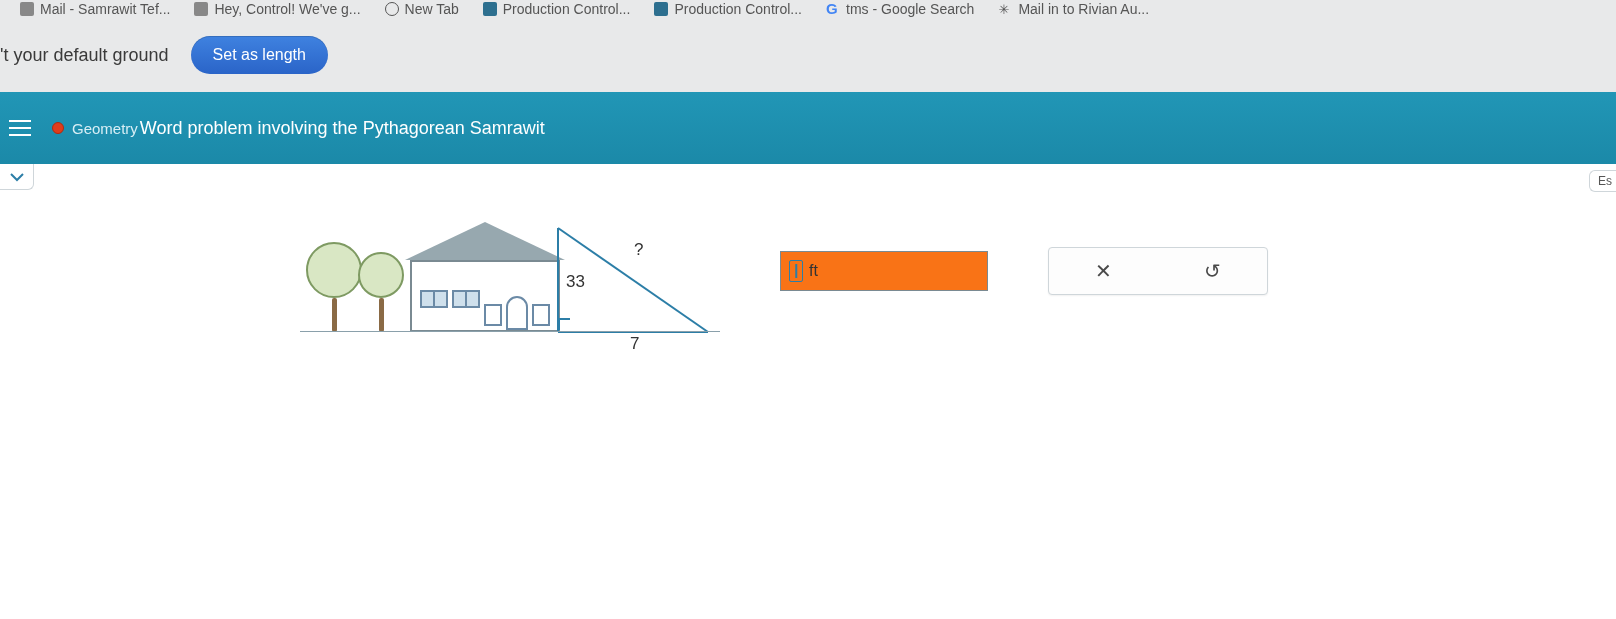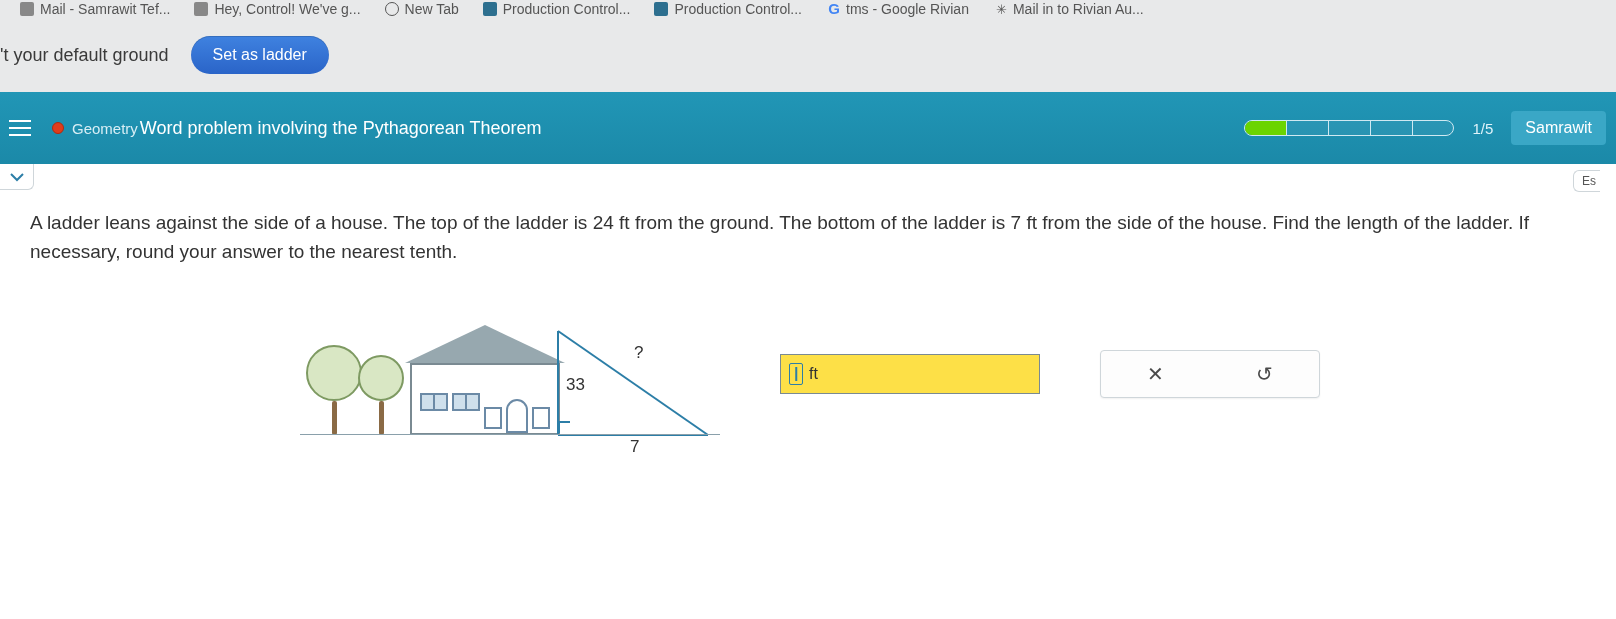--- a/index.html
+++ b/index.html
@@ -15,21 +15,20 @@
   
   .tab-strip {
     display: flex;
     align-items: center;
     gap: 24px;
     padding: 0 20px;
     height: 18px;
     font-size: 14px;
     color: #555;
     white-space: nowrap;
-    text-align: right;
   }
   .tab-strip .tab-item { display: flex; align-items: center; gap: 6px; cursor: pointer; }
   .tab-strip .favicon { width: 14px; height: 14px; display: inline-block; }
 
   .fi-blank { background:#888; border-radius:2px; }
   .fi-newtab { border:1.5px solid #555; border-radius:50%; width:12px; height:12px; }
   .fi-prod   { background:#2d6f8f; width:13px;height:13px; border-radius:2px; }
   .fi-google { color:#4285F4; font-weight:700; font-size:15px; line-height:14px; font-family:Arial; }
   .fi-slack  { font-size:13px; }
 
@@ -94,21 +93,21 @@
   .collapse-tab {
     position:absolute; left:0; top:0;
     width:34px; height:26px; background:#fff;
     border:1px solid #cfd6da; border-top:none; border-left:none;
     border-bottom-right-radius:6px;
     display:flex; align-items:center; justify-content:center;
     cursor:pointer;
   }
   .collapse-tab svg { width:16px; height:16px; }
   .lang-tab {
-    position:absolute; right:16px; top:6px;
+    position:absolute; right:0; top:6px;
     border:1px solid #cfd6da; border-right:none;
     border-top-left-radius:6px; border-bottom-left-radius:6px;
     background:#fff;
     font-size:12px; padding:3px 4px 3px 8px; color:#555; cursor:pointer;
   }
 
   .question {
     padding: 44px 30px 0 30px;
     font-size: 19px;
     line-height: 1.55;
@@ -156,23 +155,23 @@
   
   .dg-svg { position:absolute; left:258px; bottom:24px; width:160px; height:110px; overflow:visible; }
   .dg-svg line { stroke:#2c7ea7; stroke-width:2; }
   .lbl { position:absolute; font-size:17px; color:#333; }
   .lbl-24 { left:266px; bottom:64px; }
   .lbl-7  { left:330px; bottom:2px; }
   .lbl-q  { left:334px; bottom:96px; }
 
   
   .answer-box {
-    width:260px; height:40px; border:1px solid #7a8a92;
+    width:208px; height:40px; border:1px solid #7a8a92;
     display:flex; align-items:center; padding:0 8px; gap:6px;
-    background:#fde047;
+    background:#f97316;
   }
   .answer-box .cursor-ic { width:14px; height:22px; border:1.5px solid #2c7ea7; border-radius:2px; position:relative;}
   .answer-box .cursor-ic::after{content:"";position:absolute;left:50%;top:3px;bottom:3px;width:1.5px;background:#2c7ea7;transform:translateX(-50%);}
   .answer-box .unit { font-size:16px; color:#333; }
 
   .tool-box {
     width:220px; height:48px; border:1px solid #cfd6da; border-radius:4px;
     background:#fdfdfd;
     display:flex; align-items:center; justify-content:space-around;
     box-shadow:0 1px 2px rgba(0,0,0,.06);
@@ -198,70 +197,58 @@
   <div class="tab-item">
     <span class="favicon fi-prod"></span>
     <span>Production Control...</span>
   </div>
   <div class="tab-item">
     <span class="favicon fi-prod"></span>
     <span>Production Control...</span>
   </div>
   <div class="tab-item">
     <span class="favicon fi-google">G</span>
-    <span>tms - Google Rivian</span>
+    <span>tms - Google Search</span>
   </div>
   <div class="tab-item">
     <span class="favicon fi-slack">✳</span>
     <span>Mail in to Rivian Au...</span>
   </div>
 </div>
 
 <div class="default-banner">
   <span>'t your default ground</span>
-  <button class="set-default-btn">Set as ladder</button>
+  <button class="set-default-btn">Set as length</button>
 </div>
 
 <div class="app-header">
   <div class="hamburger">
     <span></span>
       <span></span>
       <span></span>
   </div>
   <div class="hdr-left">
     <div class="crumb">
       <span class="red-dot"></span>
       <span>Geometry</span>
     </div>
-    <div class="lesson-title">Word problem involving the Pythagorean Theorem</div>
-  </div>
-  <div class="hdr-right">
-    <div class="progress">
-      <div class="seg filled"></div>
-        <div class="seg"></div>
-        <div class="seg"></div>
-        <div class="seg"></div>
-        <div class="seg"></div>
-    </div>
-    <span class="prog-count">1/5</span>
-    <div class="user-chip">Samrawit</div>
+    <div class="lesson-title">Word problem involving the Pythagorean Samrawit</div>
   </div>
 </div>
 
 <div class="content-wrap">
 
   <div class="collapse-tab">
     <svg viewBox="0 0 16 16">
         <path d="M2 5 L8 11 L14 5" fill="none" stroke="#2c7ea7" stroke-width="2"></path>
       </svg>
   </div>
 
   <div class="lang-tab">Es</div>
 
-  <div class="question">A ladder leans against the side of a house. The top of the ladder is 24 ft from the ground. The bottom of the ladder is 7 ft from the side of the house. Find the length of the ladder. If necessary, round your answer to the nearest tenth.</div>
 
   <div class="work-row">
 
     <div class="diagram">
       <div class="dg-tree t1">
         <div class="crown"></div>
           <div class="trunk"></div>
       </div>
       <div class="dg-tree t2">
         <div class="crown"></div>

